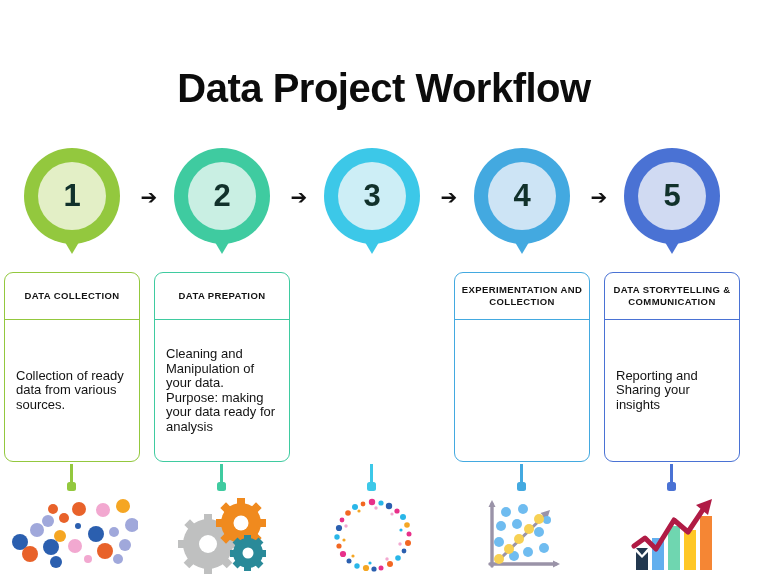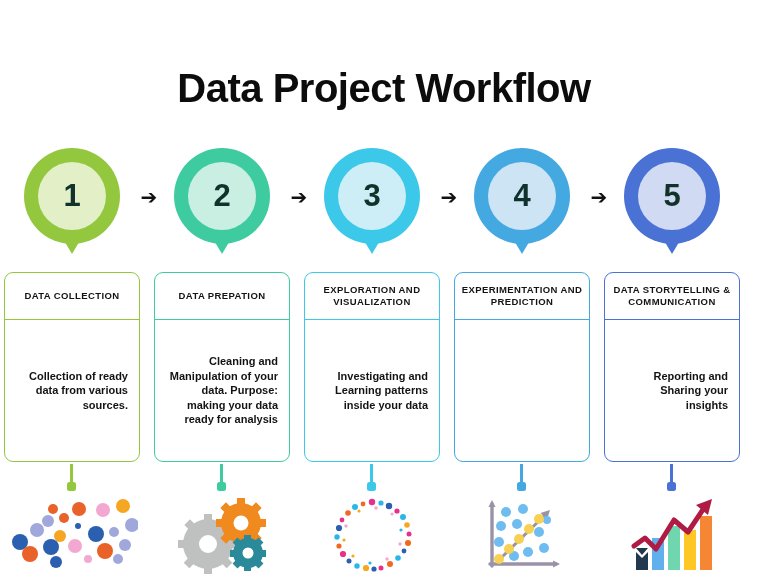--- a/index.html
+++ b/index.html
@@ -121,25 +121,25 @@
     font-weight: bold;
     letter-spacing: 0.4px;
     line-height: 12px;
     color: #131313;
   }
   .card-body {
     height: 141px;
     display: flex;
     align-items: center;
     justify-content: center;
-    text-align: right;
+    text-align: left;
     padding: 4px 11px;
     box-sizing: border-box;
-    font-size: 11px;
-    font-weight: bold;
+    font-size: 13px;
+    font-weight: normal;
     line-height: 14.5px;
     color: #131313;
   }
 
   
   .connector {
     position: absolute;
     top: 464px;
     width: 3px;
     height: 22px;
@@ -208,27 +208,23 @@
   <div class="card" style="left: 4px; border-color: rgb(147, 200, 62);">
     <div class="card-header" style="border-bottom-color: rgb(147, 200, 62);">DATA COLLECTION</div>
     <div class="card-body">Collection of ready data from various sources.</div>
   </div>
 
   <div class="card" style="left: 154px; border-color: rgb(63, 203, 160);">
     <div class="card-header" style="border-bottom-color: rgb(63, 203, 160);">DATA PREPATION</div>
     <div class="card-body">Cleaning and Manipulation of your data. Purpose: making your data ready for analysis</div>
   </div>
 
-  <div class="card" style="left: 304px; border-color: rgb(60, 200, 232);">
-    <div class="card-header" style="border-bottom-color: rgb(60, 200, 232);">EXPLORATION AND VISUALIZATION</div>
-    <div class="card-body">Investigating and Learning patterns inside your data</div>
-  </div>
 
   <div class="card" style="left: 454px; border-color: rgb(67, 169, 224);">
-    <div class="card-header" style="border-bottom-color: rgb(67, 169, 224);">EXPERIMENTATION AND PREDICTION</div>
+    <div class="card-header" style="border-bottom-color: rgb(67, 169, 224);">EXPERIMENTATION AND COLLECTION</div>
   </div>
 
   <div class="card" style="left: 604px; border-color: rgb(74, 114, 212);">
     <div class="card-header" style="border-bottom-color: rgb(74, 114, 212);">DATA STORYTELLING &amp; COMMUNICATION</div>
     <div class="card-body">Reporting and Sharing your insights</div>
   </div>
 
 </div>
 
 <div class="connector" style="left: 70px; background: rgb(147, 200, 62);"></div>

